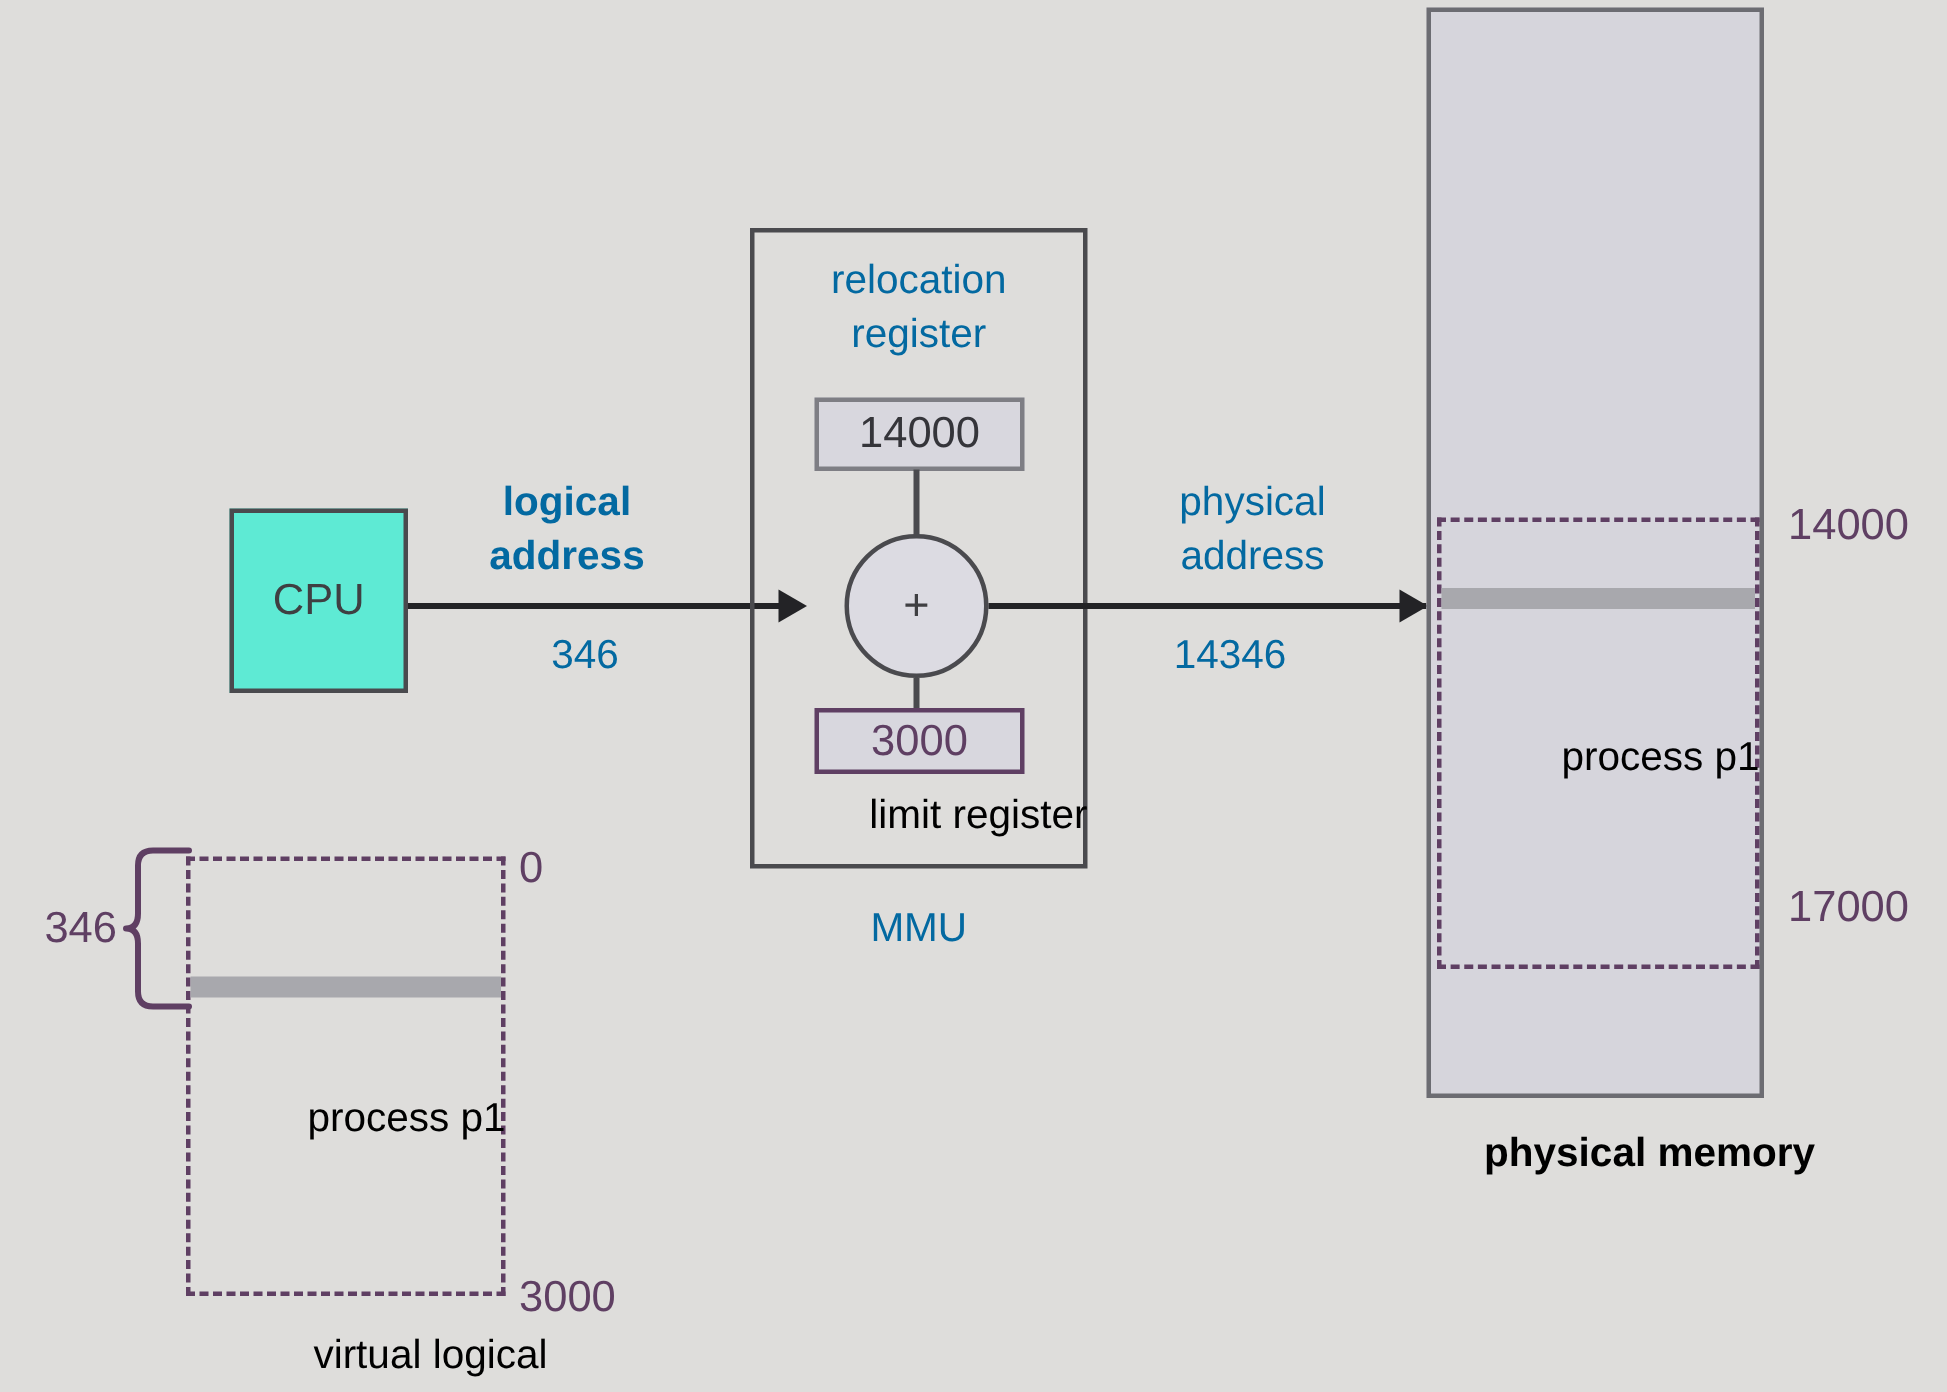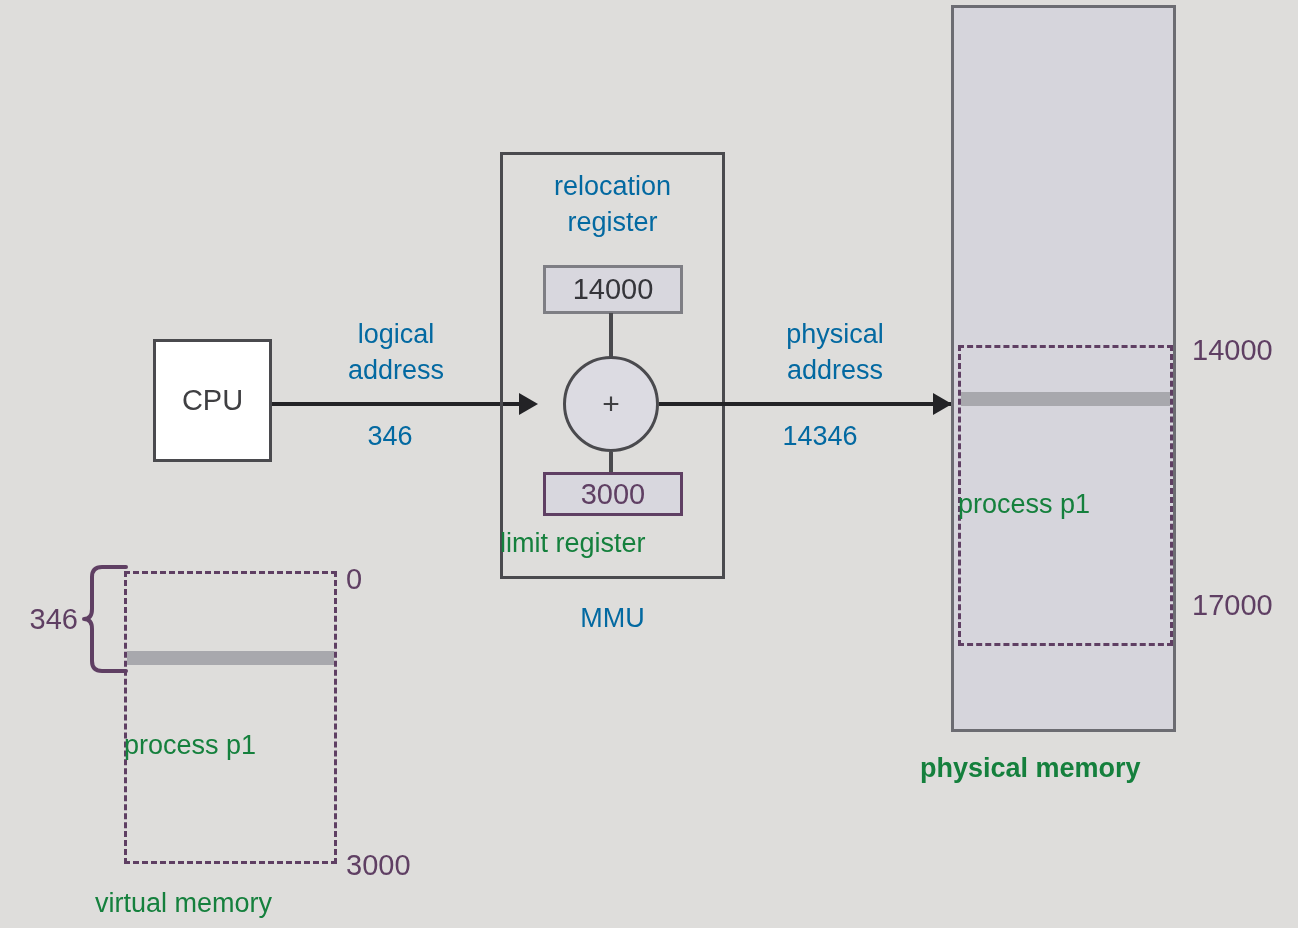--- a/index.html
+++ b/index.html
@@ -22,37 +22,37 @@
 
   
   .lbl {
     color: #0369a1;
     font-size: 27px;
     line-height: 36px;
     white-space: pre-line;
     text-align: center;
   }
   .lbl-purple {
-    color: #15803d;
+    color: #000000;
     font-size: 27px;
     line-height: 36px;
-    text-align: left;
+    text-align: right;
     white-space: pre-line;
   }
   .num-purple {
     color: #5f3f63;
     font-size: 29px;
     line-height: 34px;
   }
 
   
   #cpu-box {
     left: 153px; top: 339px;
     width: 119px; height: 123px;
-    background: #ffffff;
+    background: #5eead4;
     border: 3px solid #4a4a4e;
     box-sizing: border-box;
     display: flex;
     align-items: center;
     justify-content: center;
   }
   #cpu-label { color: #3f3f42; font-size: 29px; }
 
   
   #mmu-box {
@@ -104,21 +104,21 @@
     height: 4px;
   }
   .arrowhead {
     width: 0; height: 0;
     border-top: 11px solid transparent;
     border-bottom: 11px solid transparent;
     border-left: 19px solid #232326;
   }
 
   
-  #logical-caption { left: 296px; top: 316px; width: 200px; }
+  #logical-caption { left: 278px; top: 316px; width: 200px; font-weight: bold; }
   #logical-value   { left: 290px; top: 418px; width: 200px; }
   #physical-caption{ left: 735px; top: 316px; width: 200px; }
   #physical-value  { left: 720px; top: 418px; width: 200px; }
 
   
   #phys-mem-box {
     left: 951px; top: 5px;
     width: 225px; height: 727px;
     background: #d6d5dc;
     border: 3px solid #6c6c72;
@@ -216,20 +216,20 @@
   <div class="abs lbl-purple" id="phys-proc-label">process p1</div>
   <div class="abs num-purple" id="phys-addr-top">14000</div>
   <div class="abs num-purple" id="phys-addr-bottom">17000</div>
   <div class="abs lbl-purple" id="phys-mem-caption">physical memory</div>
 
   <div class="abs" id="virt-proc-box"></div>
   <div class="abs" id="virt-gray-bar"></div>
   <div class="abs lbl-purple" id="virt-proc-label">process p1</div>
   <div class="abs num-purple" id="virt-addr-top">0</div>
   <div class="abs num-purple" id="virt-addr-bottom">3000</div>
-  <div class="abs lbl-purple" id="virt-mem-caption">virtual memory</div>
+  <div class="abs lbl-purple" id="virt-mem-caption">virtual logical</div>
 
   <div class="abs num-purple" id="offset-value">346</div>
   <svg class="abs" id="brace-svg" width="48" height="112" viewBox="0 0 48 112">
     <path d="M44 4 L20 4 Q10 4 10 14 L10 46 Q10 56 2 56 Q10 56 10 66 L10 98 Q10 108 20 108 L44 108" fill="none" stroke="#5f3f63" stroke-width="4" stroke-linecap="round" stroke-linejoin="round"></path>
   </svg>
 
 </div>
 
 </body></html>

